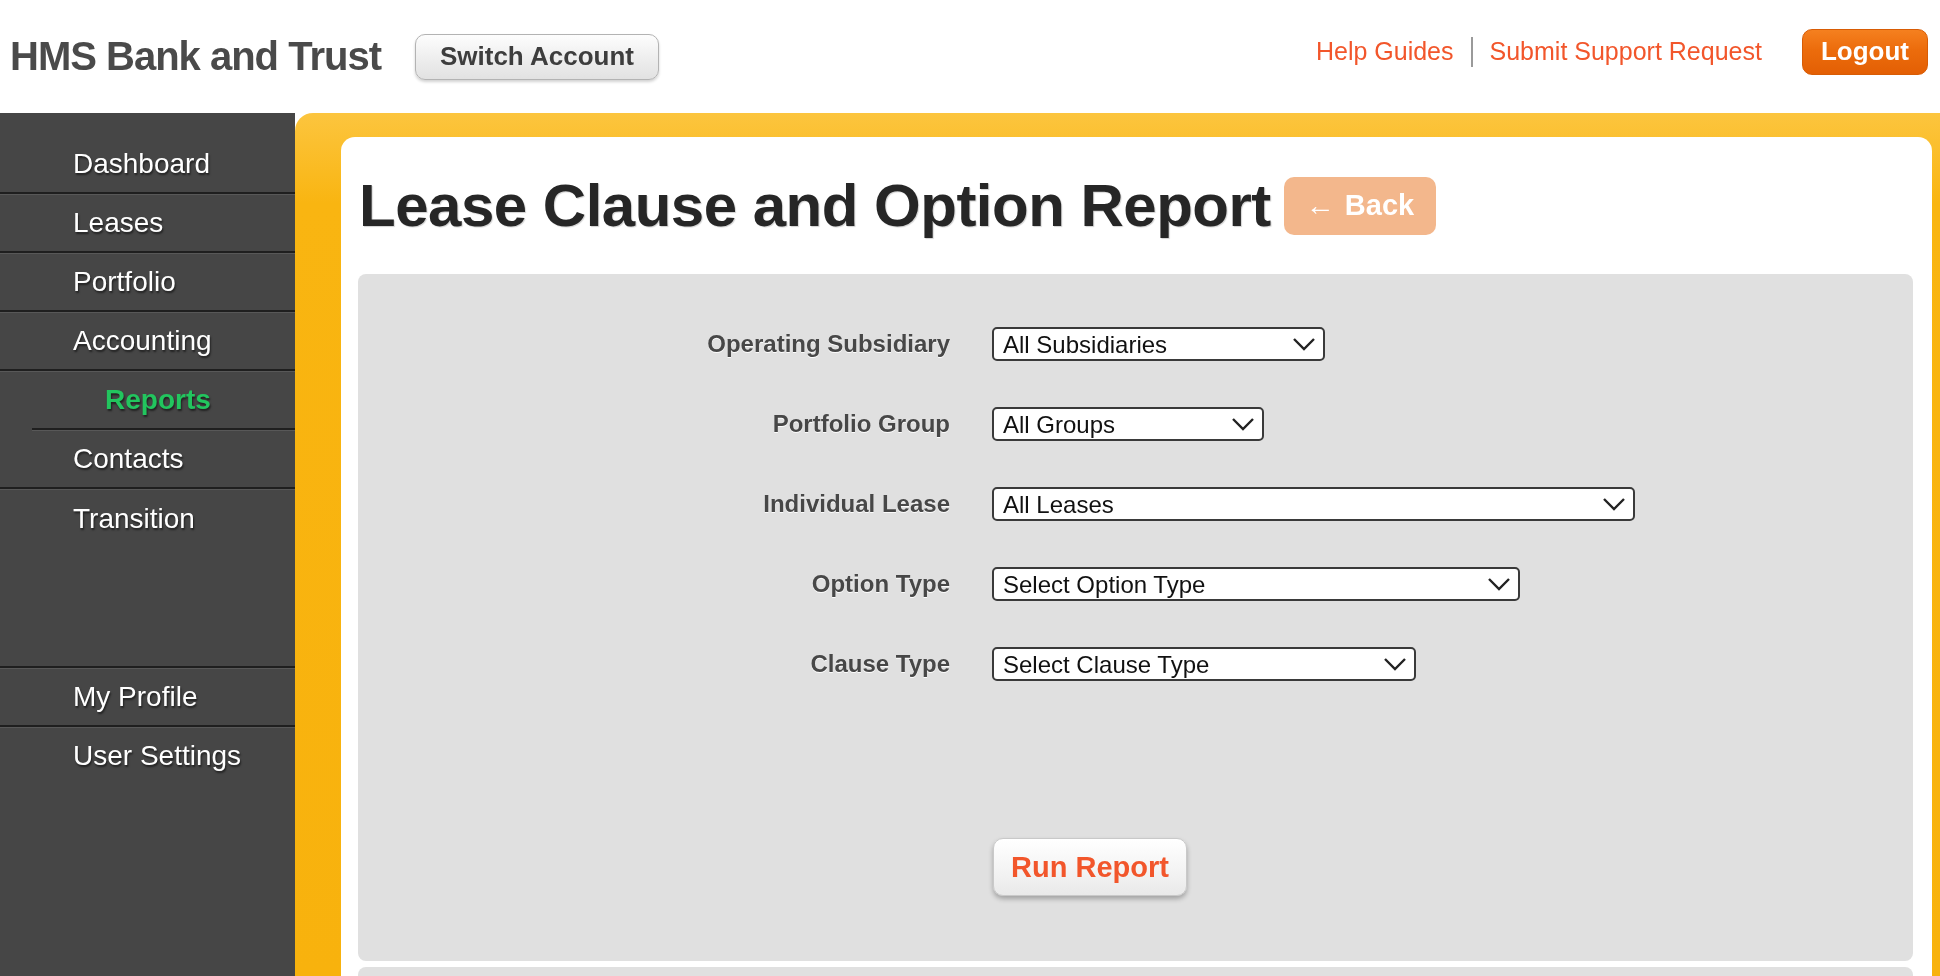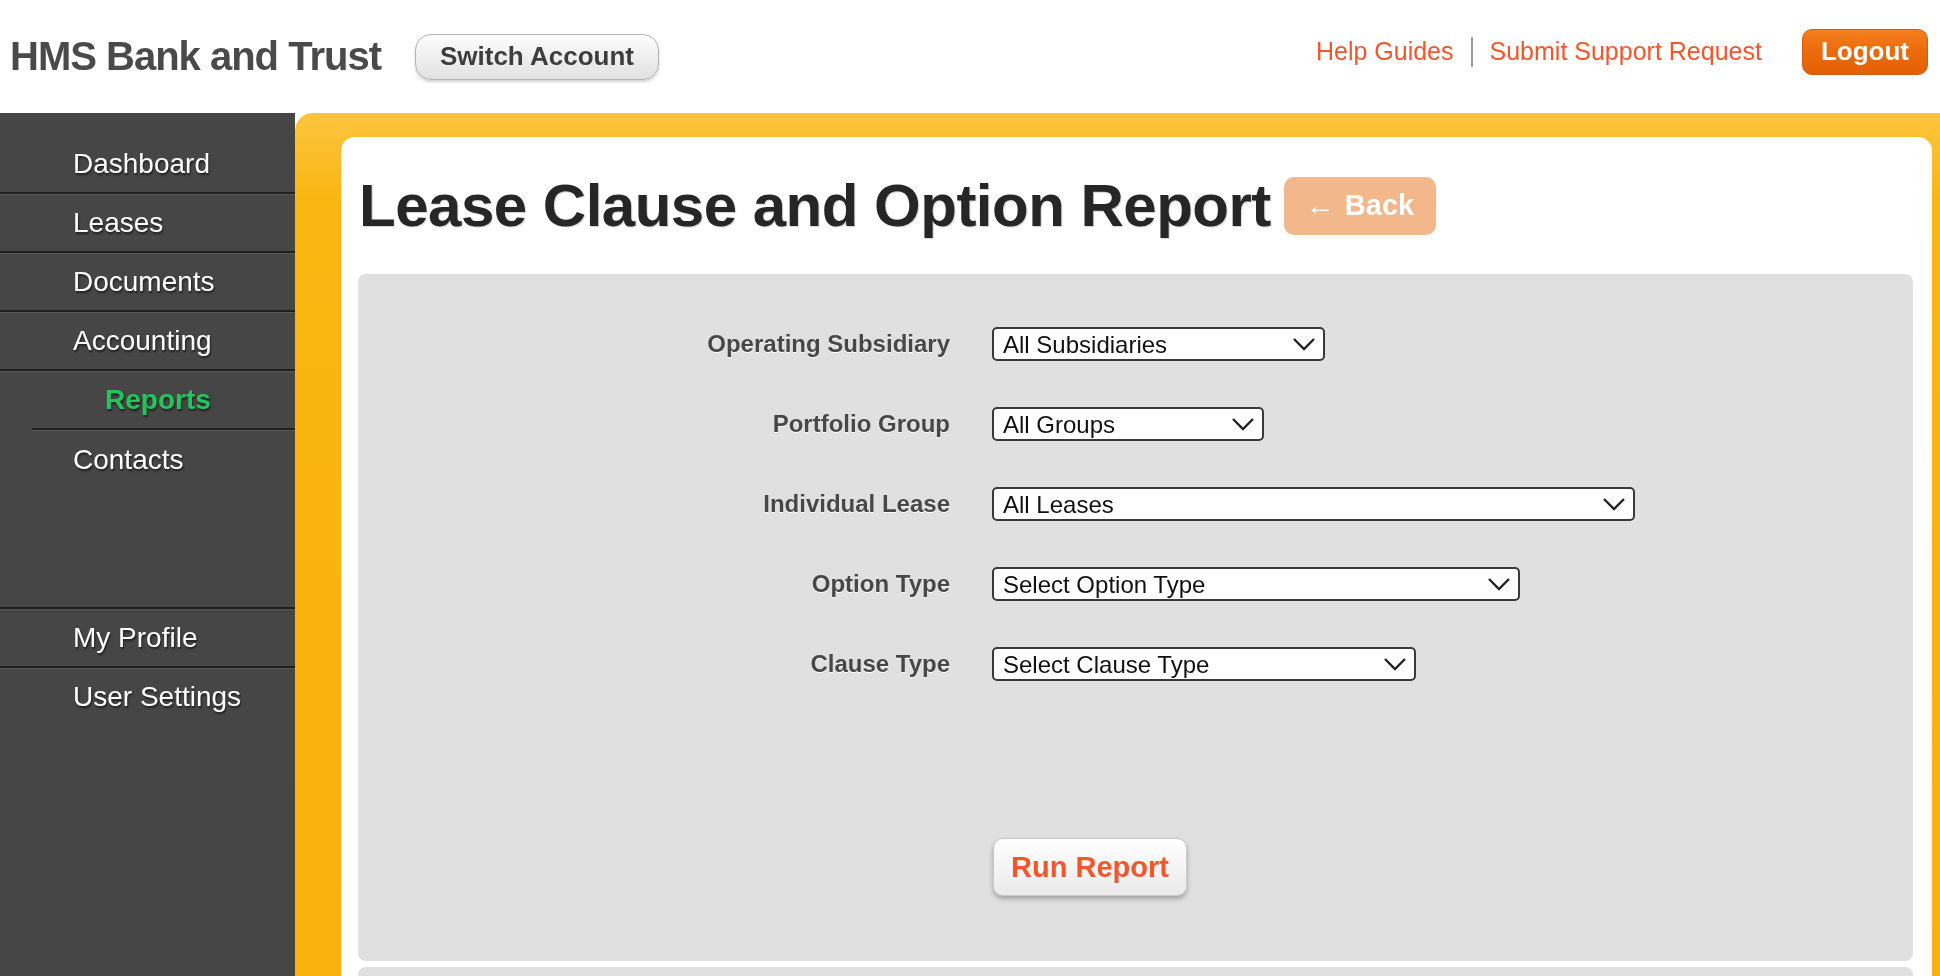--- a/index.html
+++ b/index.html
@@ -29,21 +29,21 @@
     font-weight: bold;
     letter-spacing: -1px;
     color: #4a4a4a;
     white-space: nowrap;
   }
   .switch-btn {
     margin-left: 34px;
     height: 46px;
     padding: 4px 24px;
     border: 1px solid #b3b3b3;
-    border-radius: 16px;
+    border-radius: 10px;
     background: linear-gradient(180deg, #fdfdfd 0%, #ececec 60%, #e2e2e2 100%);
     box-shadow: 0 2px 3px rgba(0,0,0,0.18);
     font-family: "Liberation Sans", sans-serif;
     font-size: 26px;
     font-weight: bold;
     color: #3d3d3d;
     cursor: pointer;
     white-space: nowrap;
   }
   .header-spacer { flex: 1; }
@@ -256,24 +256,25 @@
       <span class="link-divider"></span>
       <a class="header-link">Submit Support Request</a>
       <button class="logout-btn">Logout</button>
     </div>
   </div>
 
   <div class="sidebar">
     <ul class="nav-group-main">
       <li>Dashboard</li>
       <li>Leases</li>
-      <li>Documents</li>
+      <li>Portfolio</li>
       <li>Accounting</li>
       <li class="active">Reports</li>
       <li>Contacts</li>
+      <li>Transition</li>
     </ul>
     <div class="nav-spacer"></div>
     <ul class="nav-group-secondary">
       <li>My Profile</li>
       <li>User Settings</li>
     </ul>
   </div>
 
   <div class="main-area">
     <div class="content-card">

